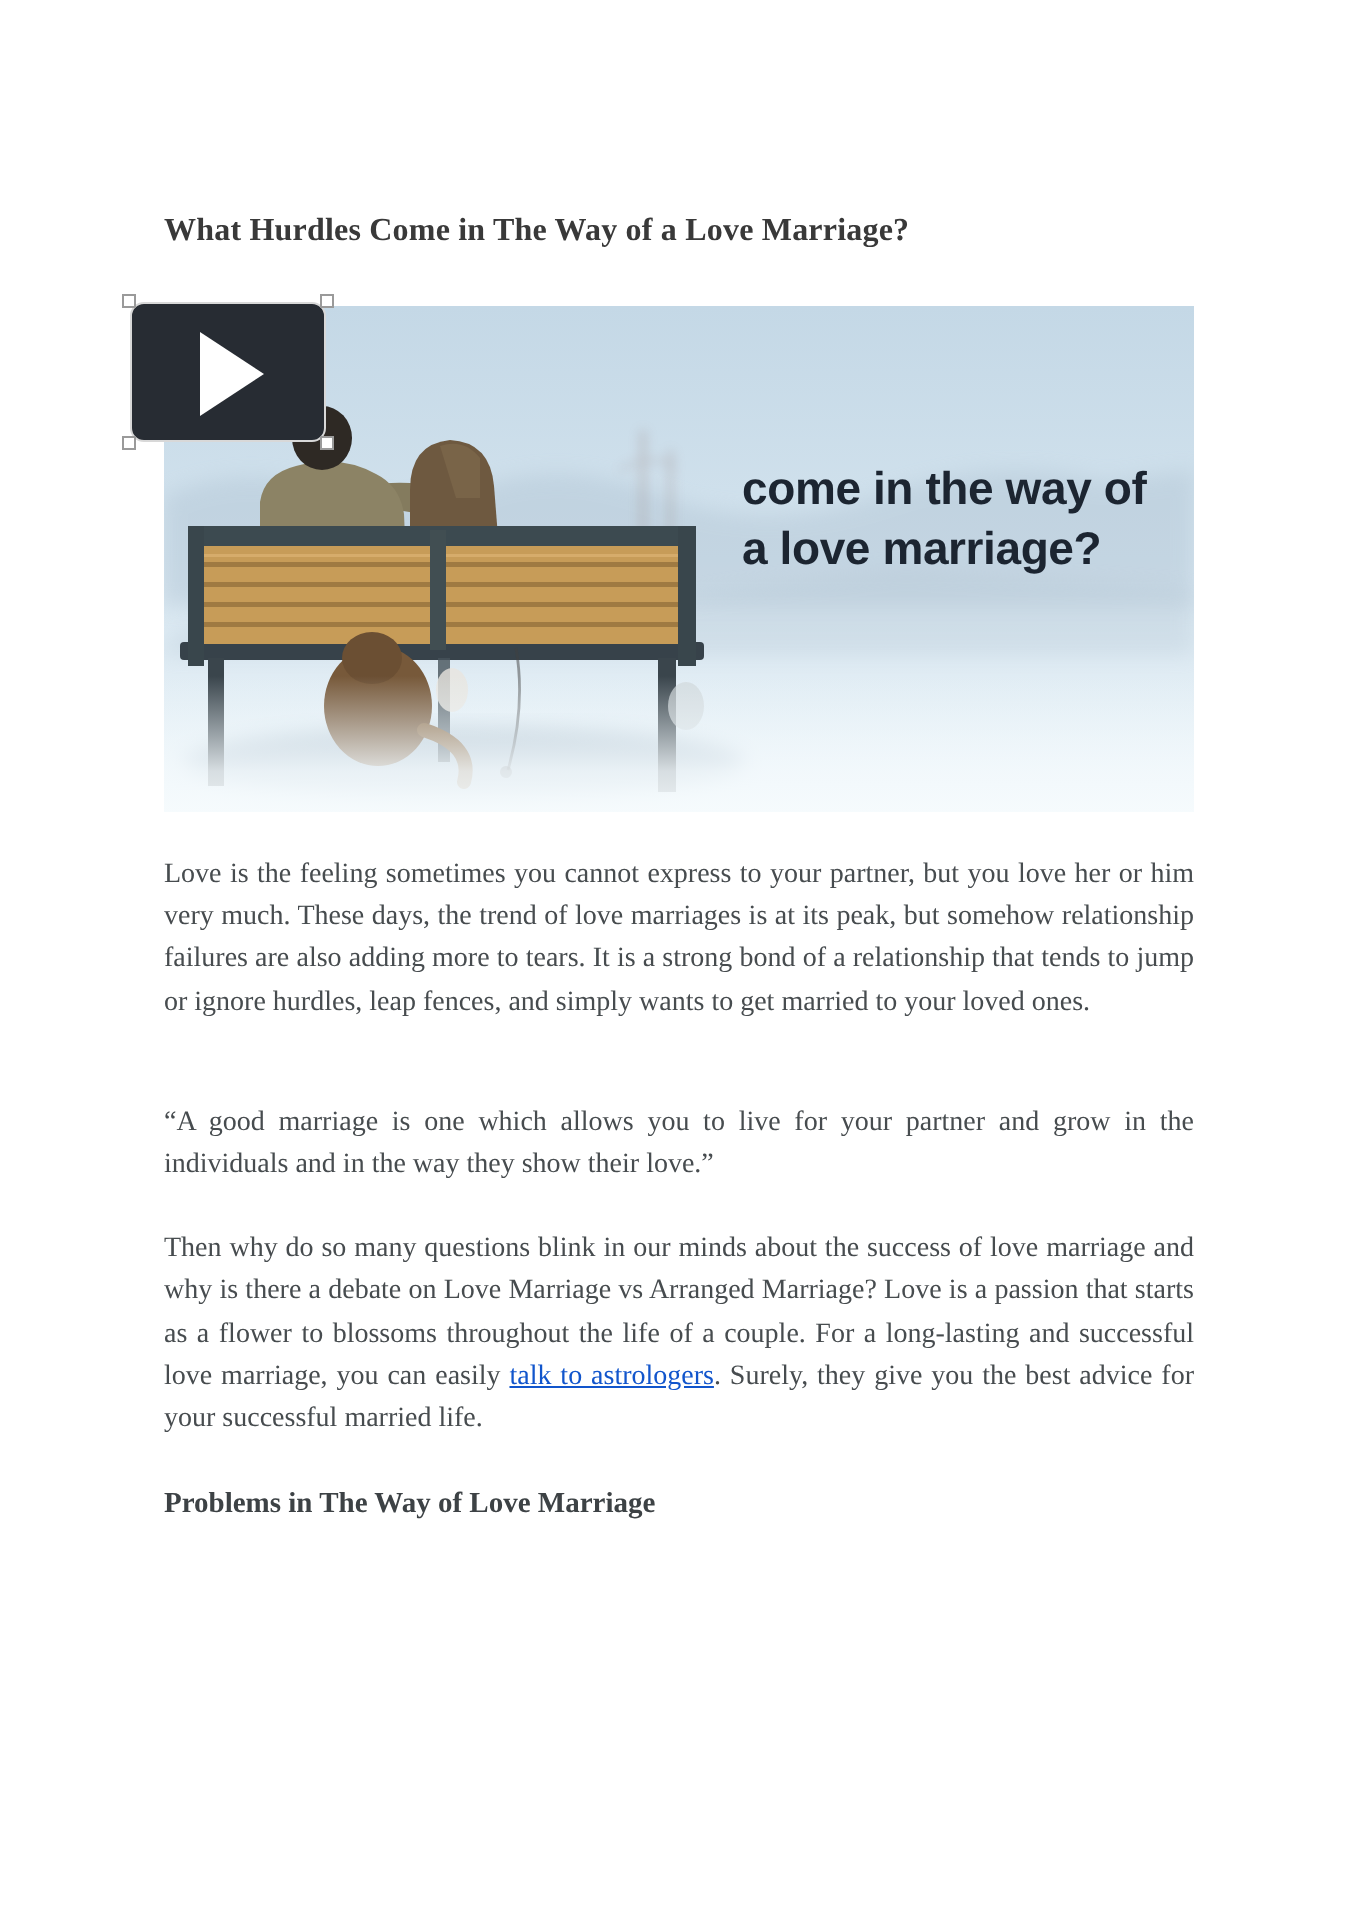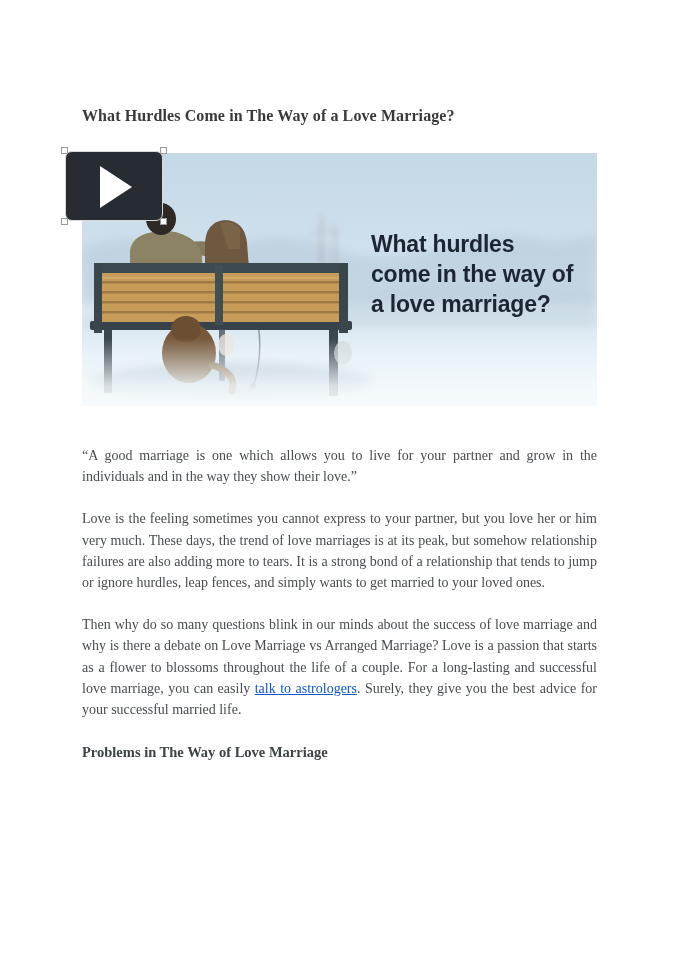--- a/index.html
+++ b/index.html
@@ -187,38 +187,37 @@
             <ellipse cx="144" cy="192" rx="8" ry="11" fill="#e8e5de" opacity="0.8"></ellipse>
           </g>
 
           <path d="M176,171 Q181,200 172,232" stroke="#3f3f3f" stroke-width="1.4" fill="none" opacity="0.5"></path>
           <circle cx="171" cy="233" r="3" fill="#3f3f3f" opacity="0.5"></circle>
 
           <rect y="185" width="515" height="68" fill="url(#fog)"></rect>
         </svg>
 
         <div class="caption">
-          <div>What hurdles</div>
           <div>come in the way of</div>
           <div>a love marriage?</div>
         </div>
       </div>
 
       <div class="playbtn">
         <span class="tri"></span>
         <span class="handle h-tl"></span>
         <span class="handle h-tr"></span>
         <span class="handle h-bl"></span>
         <span class="handle h-br"></span>
       </div>
     </div>
 
+    <p class="body">Love is the feeling sometimes you cannot express to your partner, but you love her or him very much. These days, the trend of love marriages is at its peak, but somehow relationship failures are also adding more to tears. It is a strong bond of a relationship that tends to jump or ignore hurdles, leap fences, and simply wants to get married to your loved ones.</p>
+
     <p class="body quote">“A good marriage is one which allows you to live for your partner and grow in the individuals  and in the way they show their love.”</p>
-
-    <p class="body">Love is the feeling sometimes you cannot express to your partner, but you love her or him very much. These days, the trend of love marriages is at its peak, but somehow relationship failures are also adding more to tears. It is a strong bond of a relationship that tends to jump or ignore hurdles, leap fences, and simply wants to get married to your loved ones.</p>
 
     <p class="body"><span>Then why do so many questions blink in our minds about the success of love marriage and why is there a debate on Love Marriage vs Arranged Marriage? Love is a passion that starts as a flower to blossoms throughout the life of a couple. For a long-lasting and successful love marriage, you can easily </span><a class="doc-link">talk to astrologers</a><span>. Surely, they give you the best advice for your successful married life.</span></p>
 
     <h2 class="section">Problems in The Way of Love Marriage</h2>
 
 
   </div>
 </div>
 
 </body></html>

